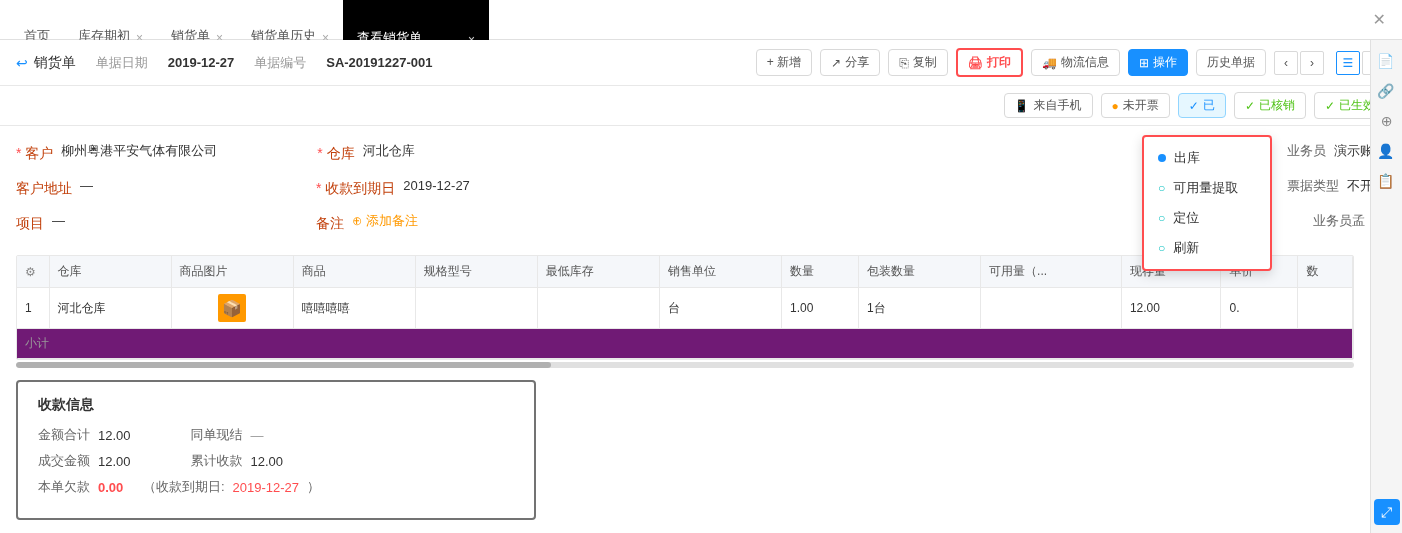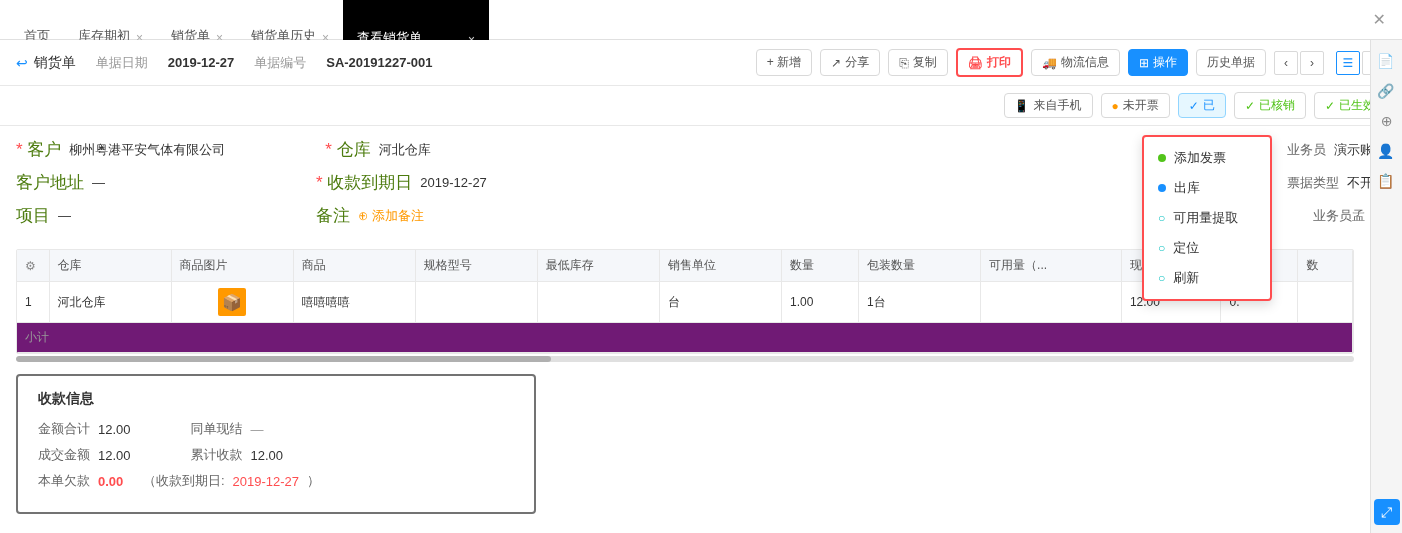--- a/index.html
+++ b/index.html
@@ -179,23 +179,24 @@
       margin-bottom: 10px;
       gap: 40px;
     }
     .form-field {
       display: flex;
       align-items: center;
       gap: 8px;
       min-width: 200px;
     }
     .form-field label {
-      color: #4d7c0f;
-      font-size: 17px;
+      color: #c2410c;
+      font-size: 14px;
       white-space: nowrap;
+      margin-top: 7px;
     }
     .form-field label.required::before {
       content: '* ';
       color: #ff4d4f;
     }
     .form-field .value {
       color: #333;
       font-size: 13px;
     }
     .form-field .add-note {
@@ -574,24 +575,20 @@
           <span style="color:#666;">&nbsp;</span>
           <span style="color:#666;">（收款到期日:</span>
           <span style="color:#ff4d4f;">2019-12-27</span>
           <span style="color:#666;">）</span>
         </div>
       </div>
     </div>
 
     <div class="dropdown-menu">
       <div class="dropdown-item">
-        <span class="dot green"></span>
-        <span>添加发票</span>
-      </div>
-      <div class="dropdown-item">
         <span class="dot blue"></span>
         <span>出库</span>
       </div>
       <div class="dropdown-item">
         <span style="color:#13c2c2;font-size:12px;">○</span>
         <span>可用量提取</span>
       </div>
       <div class="dropdown-item">
         <span style="color:#13c2c2;font-size:12px;">○</span>
         <span>定位</span>

